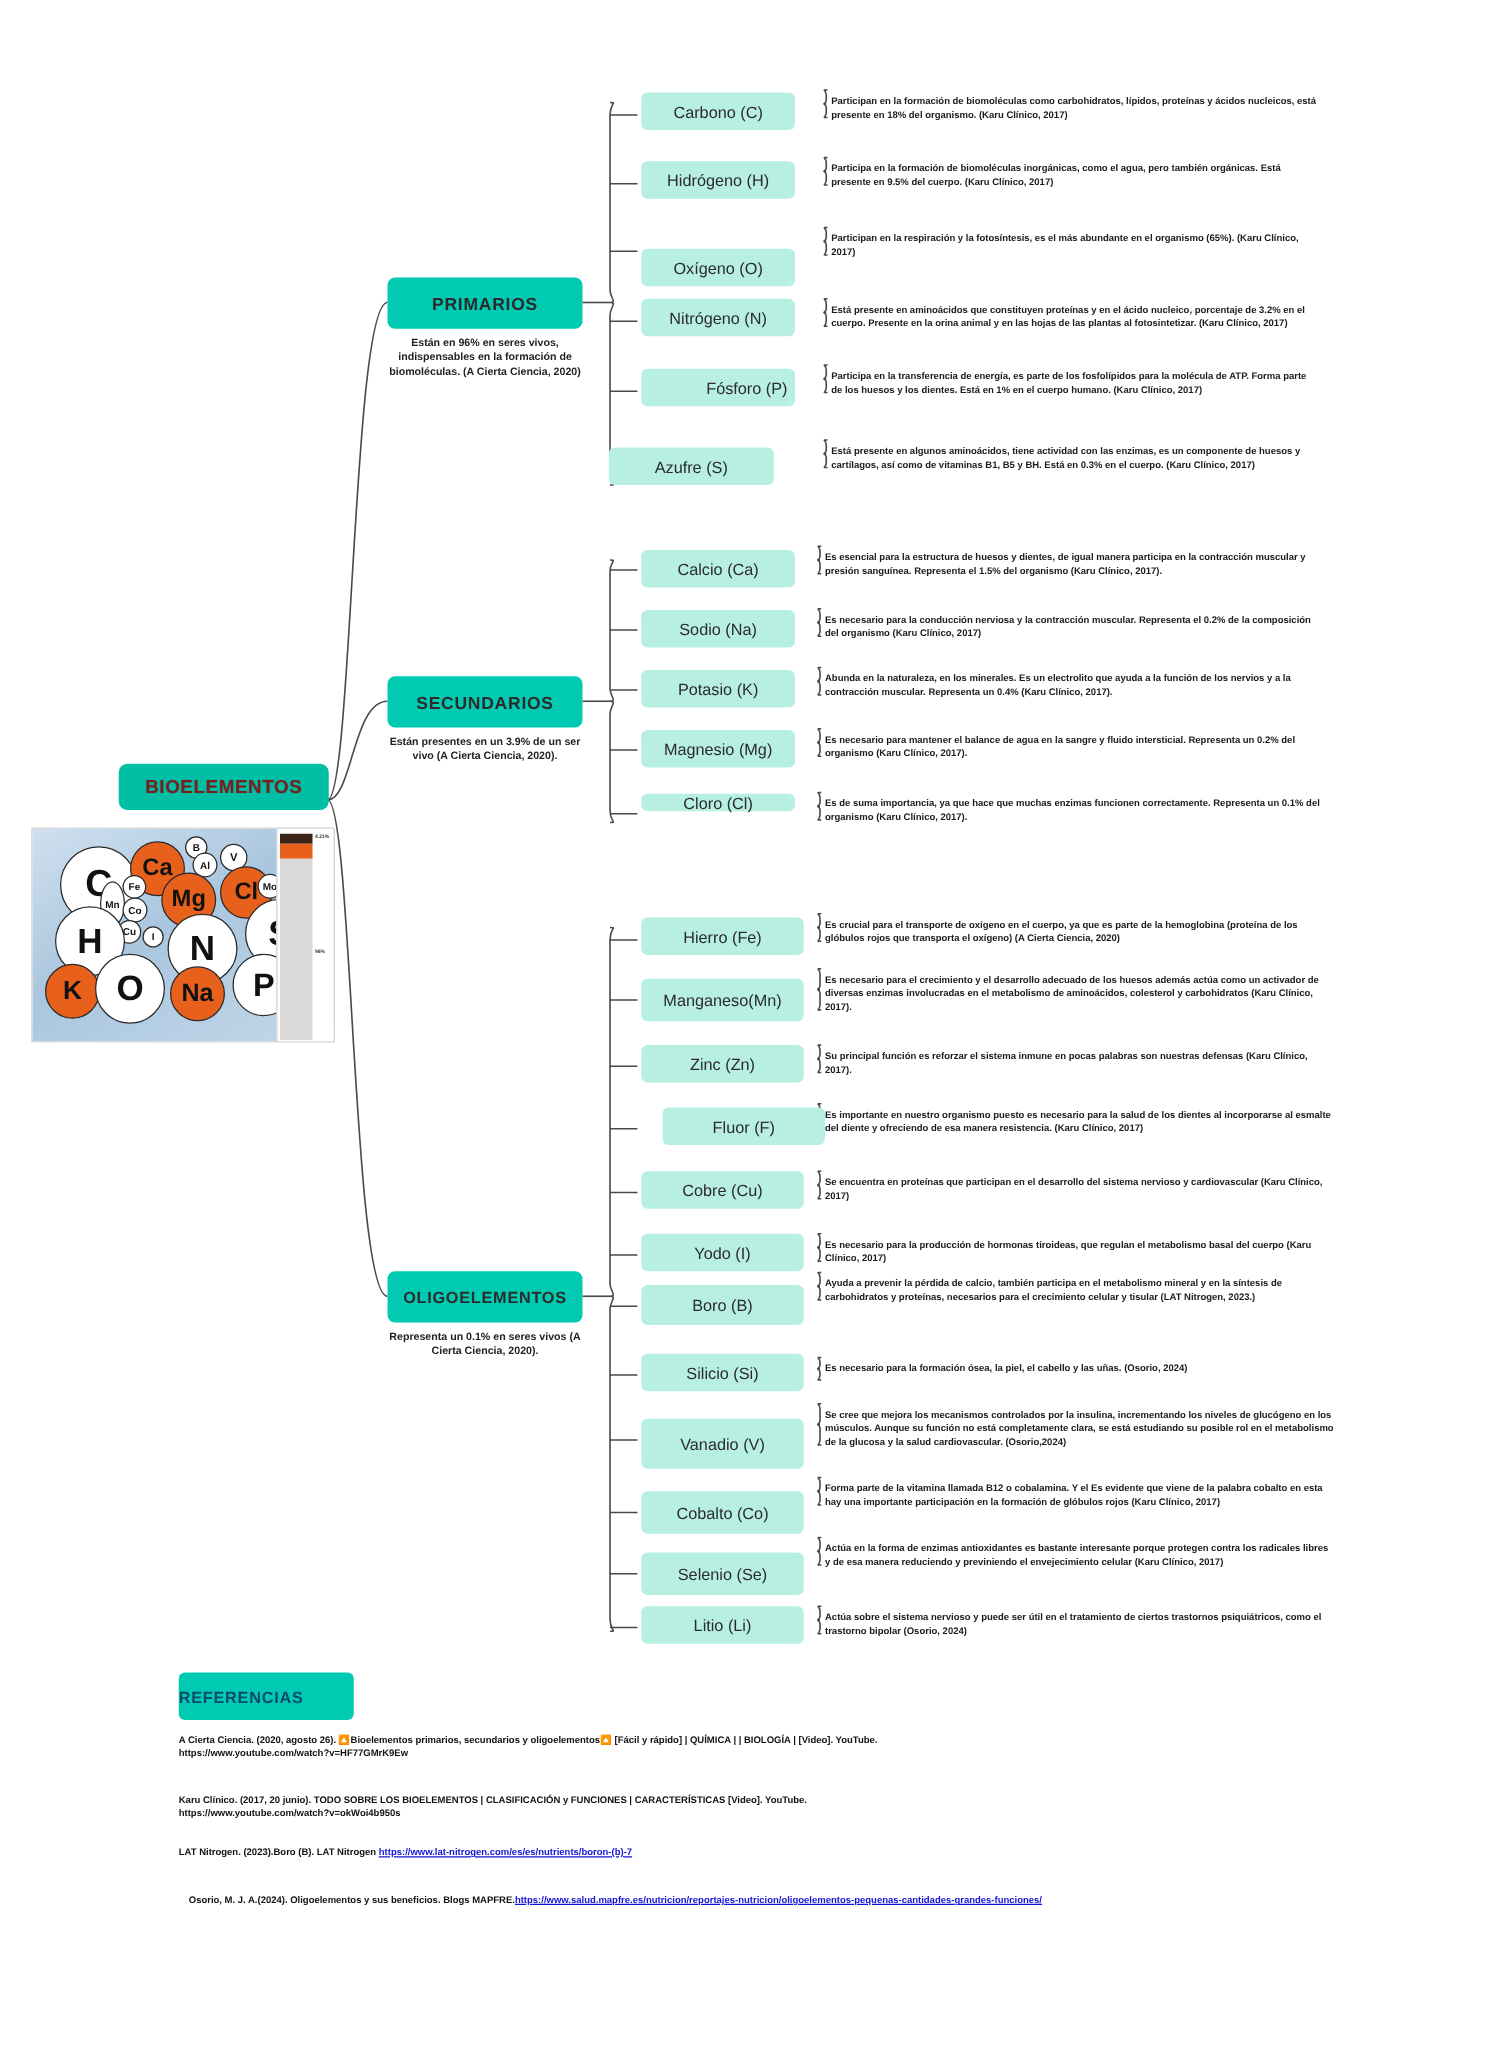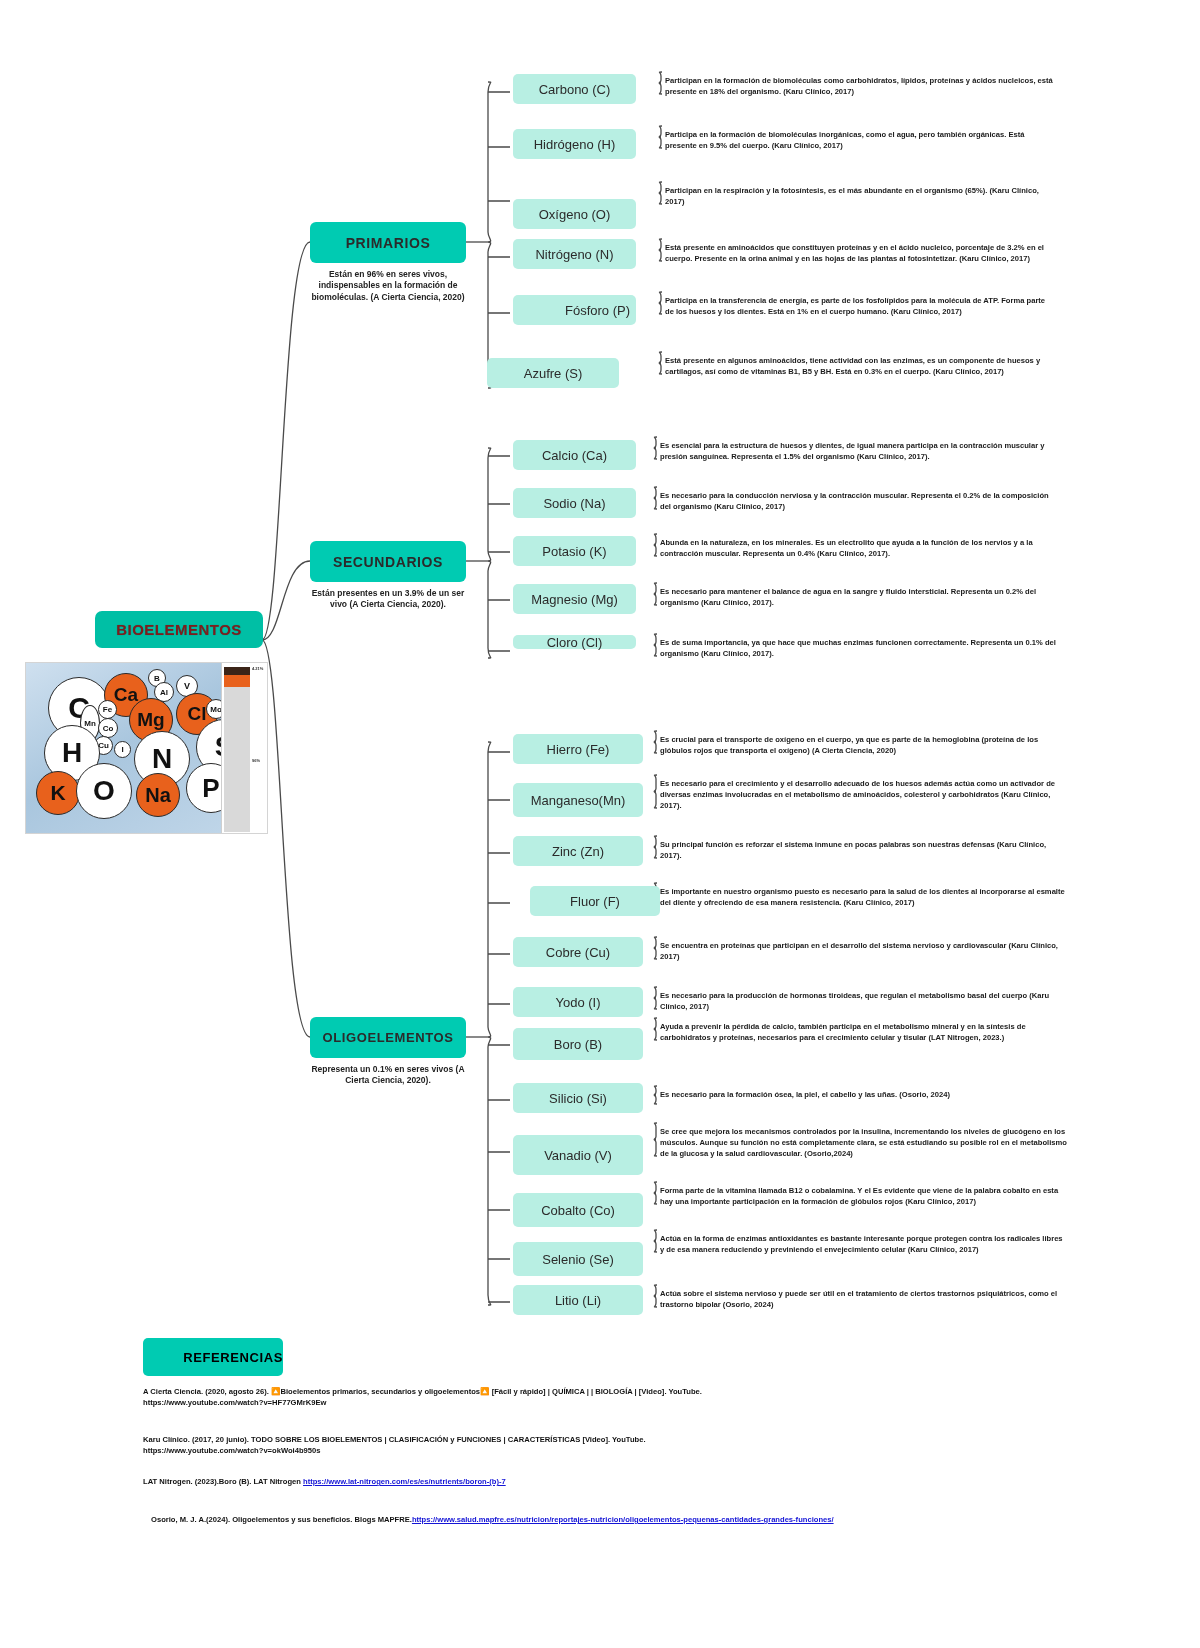--- a/index.html
+++ b/index.html
@@ -67,22 +67,22 @@
   .legend-strip {
     position:absolute; right:0; top:0; bottom:0; width:46px;
     background:#ffffff; border-left:1px solid #cfcfcf;
   }
   .legend-bar { position:absolute; left:2px; width:26px; }
   .legend-txt { position:absolute; font-size:4px; color:#333; font-weight:700; }
 
   
   .ref-box {
     background:#00CBB2; border-radius:5px;
-    display:flex; align-items:center; justify-content:flex-end;
-    color:#000000; font-weight:800; letter-spacing:.6px; font-size:13px;
+    display:flex; align-items:center; justify-content:flex-start;
+    color:#0c4a6e; font-weight:800; letter-spacing:.6px; font-size:13px;
   }
   .ref-item { position:absolute; font-size:7.6px; line-height:1.5; color:#111; font-weight:700; }
   .ref-link { color:#1414d6; text-decoration:underline; word-break:break-all; }
 </style>
 </head>
 <body>
 
 <div id="canvas">
 
   <svg id="wires" viewBox="0 0 1200 1648">

